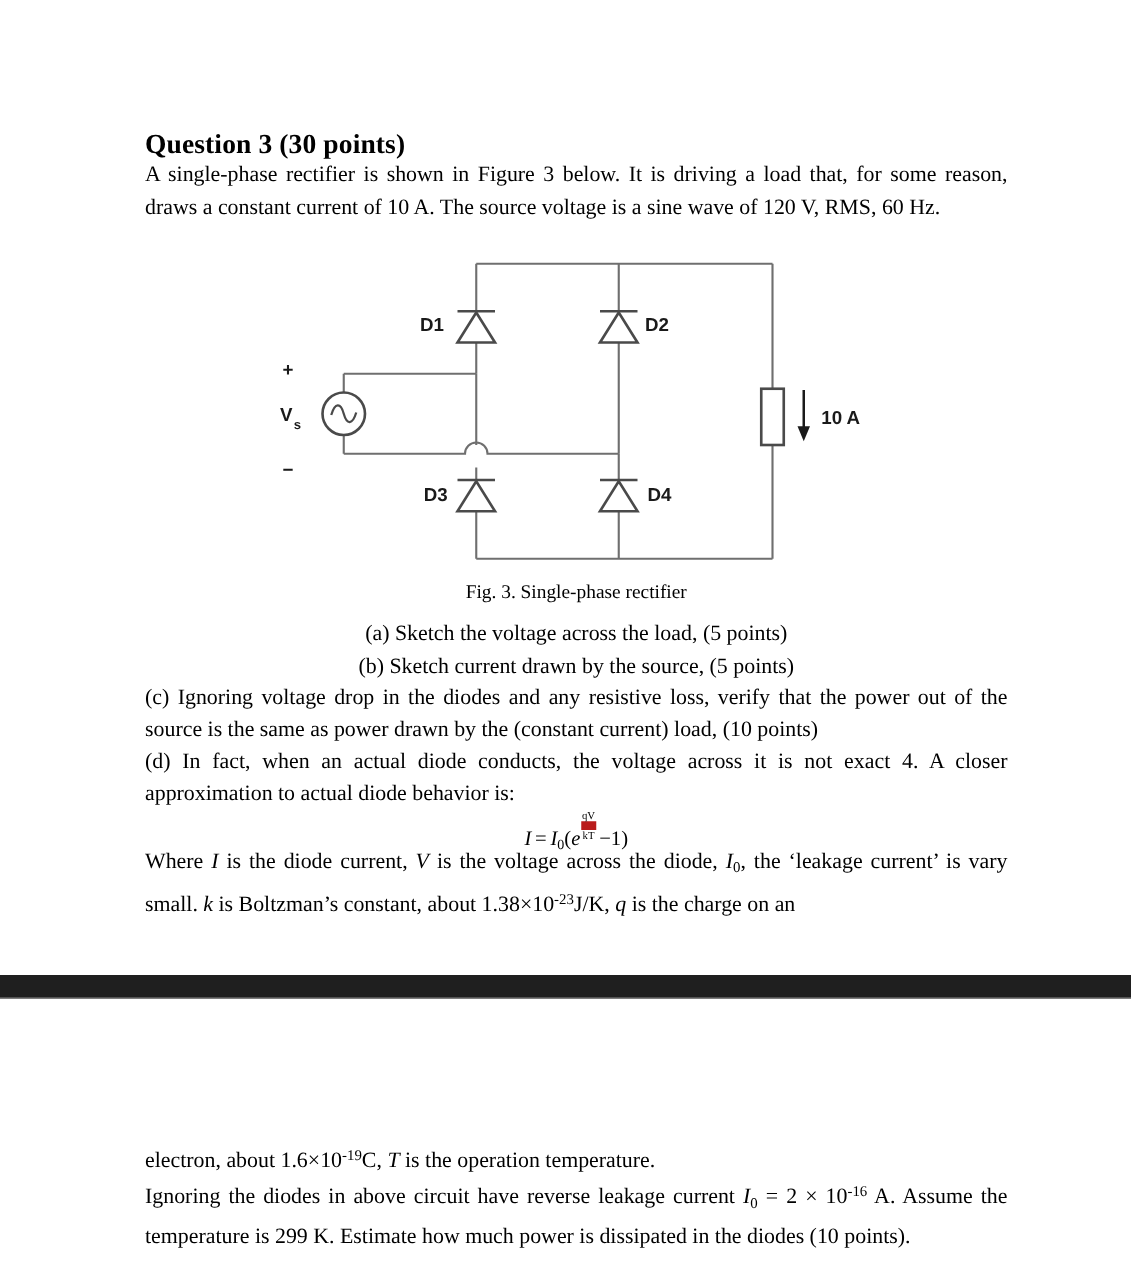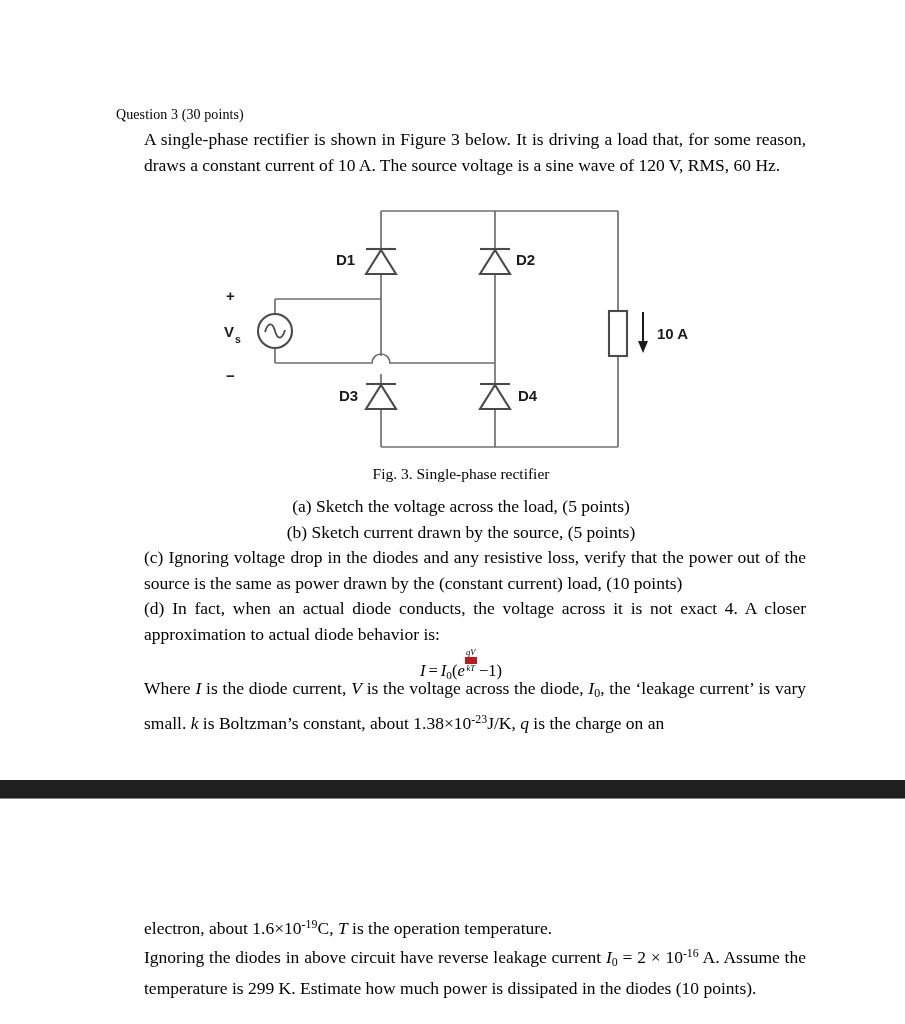--- a/index.html
+++ b/index.html
@@ -25,33 +25,33 @@
   }
 
   .content-col {
     position: absolute;
     left: 116px;
     width: 690px;
   }
 
   
   .q-title {
-    font-size: 14px;
-    font-weight: normal;
+    font-size: 22px;
+    font-weight: bold;
     line-height: 25px;
     margin: 0;
     letter-spacing: 0.1px;
   }
   .para {
     font-size: 17.5px;
     line-height: 25.5px;
     margin: 0;
     text-align: center;
   }
-  .para.justify { text-align: justify; margin-left: 28px; }
+  .para.justify { text-align: justify; }
 
   .italic { font-style: italic; }
   .sub { font-size: 0.68em; vertical-align: -0.28em; }
   .sup { font-size: 0.68em; vertical-align: 0.48em; }
 
   
   #block-head { top: 102px; }
   #block-caption { top: 464px; left: 116px; width: 690px; text-align: center; }
   #block-parts { top: 494px; }
   #block-equation { top: 648px; left: 116px; width: 690px; text-align: center; }
@@ -71,21 +71,20 @@
     display: inline-block;
     white-space: nowrap;
   }
   .equation .var { font-style: italic; }
   .frac {
     display: inline-block;
     vertical-align: 0.62em;
     font-size: 8.6px;
     line-height: 1.02;
     text-align: center;
-    font-style: italic;
     margin: 0 0.3px;
   }
   .frac .num { display: block; padding: 0 1px; }
   .frac .den { display: block; border-top: 7px solid #b91c1c; padding: 0 1px; }
 
   
   .sep-bar {
     position: absolute;
     left: 0;
     top: 780px;

